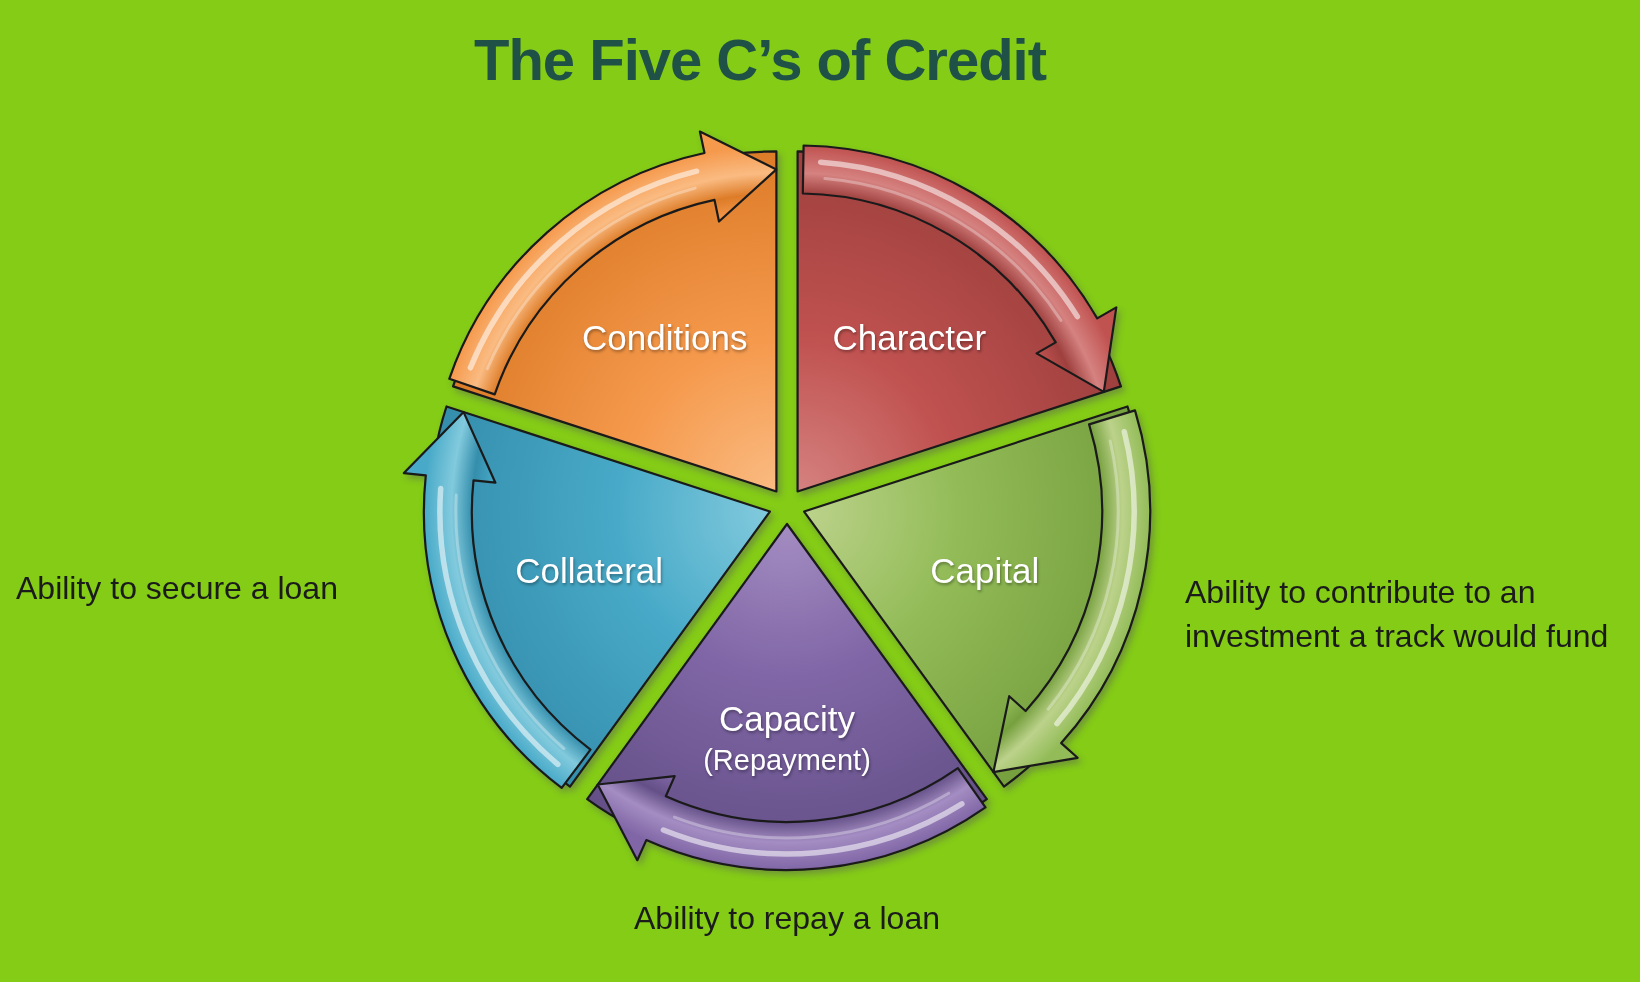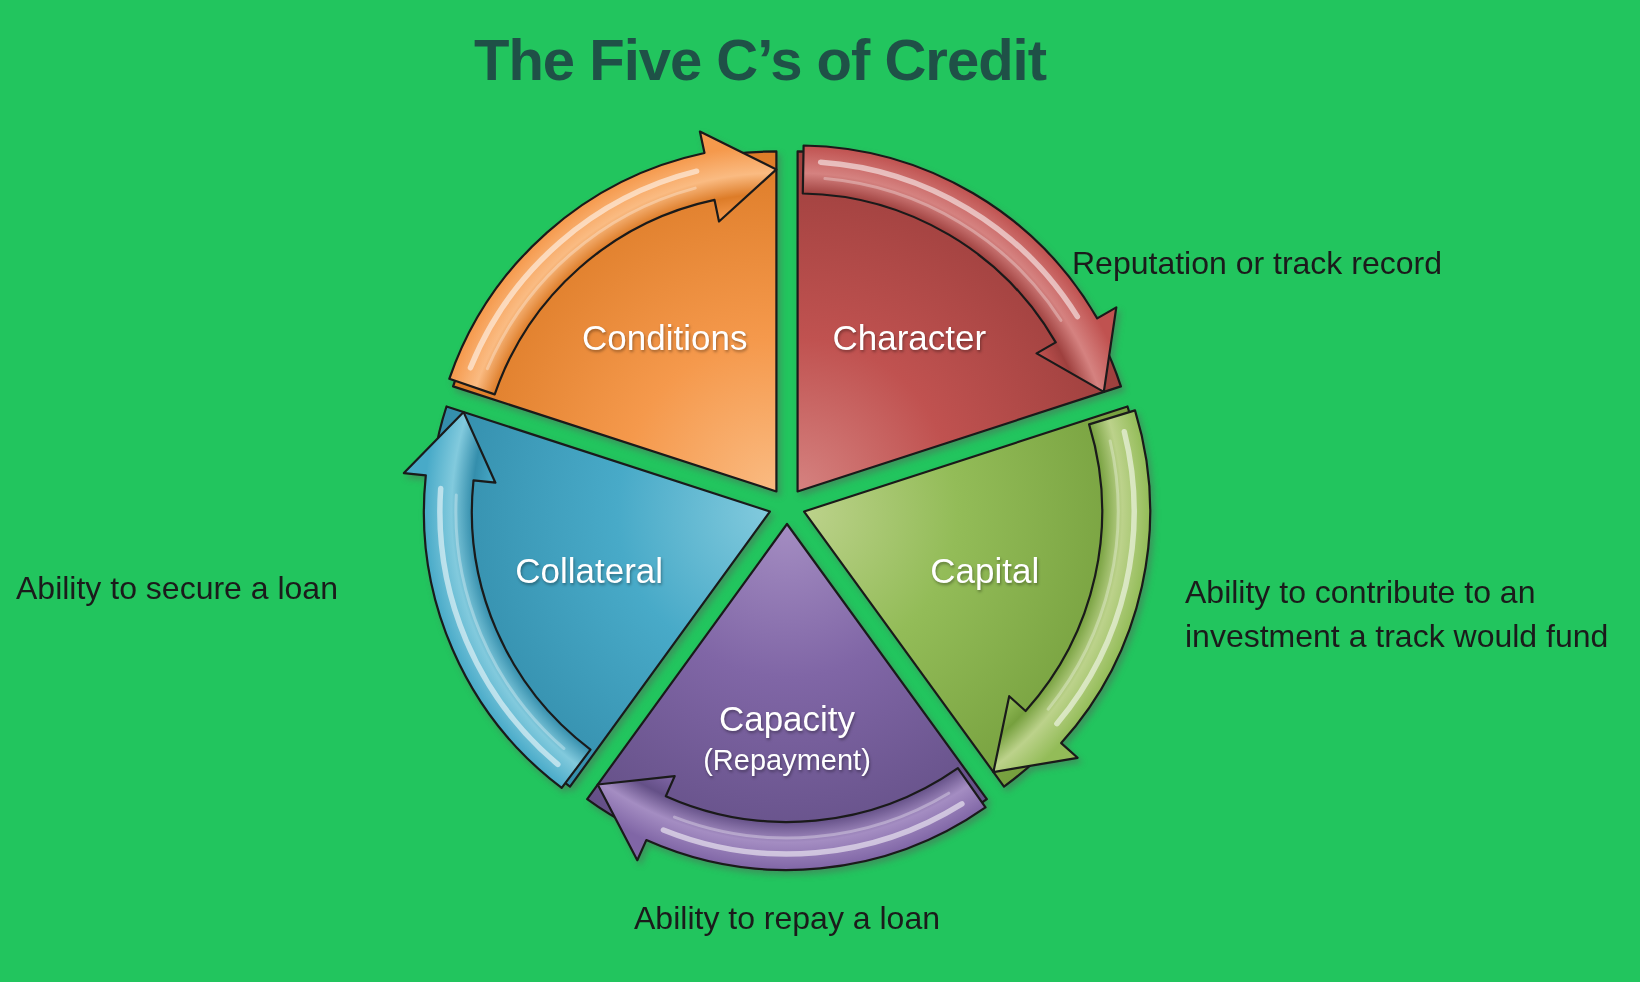--- a/index.html
+++ b/index.html
@@ -1,20 +1,20 @@
 <!DOCTYPE html>
 <html><head>
 <meta charset="utf-8">
 <style>
   html,body{margin:0;padding:0;}
   body{
     width:1640px;height:982px;overflow:hidden;background:#ffffff;
     font-family:"Liberation Sans","DejaVu Sans",sans-serif;
   }
-  .stage{position:relative;width:1640px;height:982px;background:#22c55e;}
+  .stage{position:relative;width:1640px;height:982px;background:#84cc16;}
   .title{
     position:absolute;left:0;top:26px;width:1520px;margin:0;
     text-align:center;font-size:58px;font-weight:bold;letter-spacing:-1px;
     color:#1F5147;
   }
   .ann{
     position:absolute;font-size:32px;line-height:44px;color:#1b1b1b;
   }
   .ann-conditions{left:37px;top:188px;width:460px;text-align:center;}
   .ann-character{left:1072px;top:241px;width:540px;}
@@ -27,21 +27,20 @@
     text-shadow:1px 2px 3px rgba(0,0,0,0.35);
   }
 </style>
 </head>
 <body>
 
 <div class="stage">
 
   <h1 class="title">The Five C’s of Credit</h1>
 
-  <div class="ann ann-character">Reputation or track record</div>
   <div class="ann ann-capital">Ability to contribute to an investment a track would fund</div>
   <div class="ann ann-capacity">Ability to repay a loan</div>
   <div class="ann ann-collateral">Ability to secure a loan</div>
 
   <svg id="pie" width="1640" height="982" viewBox="0 0 1640 982">
     <defs>
         <radialGradient id="gw-character" gradientUnits="userSpaceOnUse" cx="797.5801345412646" cy="491.43769410125094" r="340">
           <stop offset="0" stop-color="#D58280"></stop>
           <stop offset="0.45" stop-color="#C05250"></stop>
           <stop offset="1" stop-color="#9E403E"></stop>

